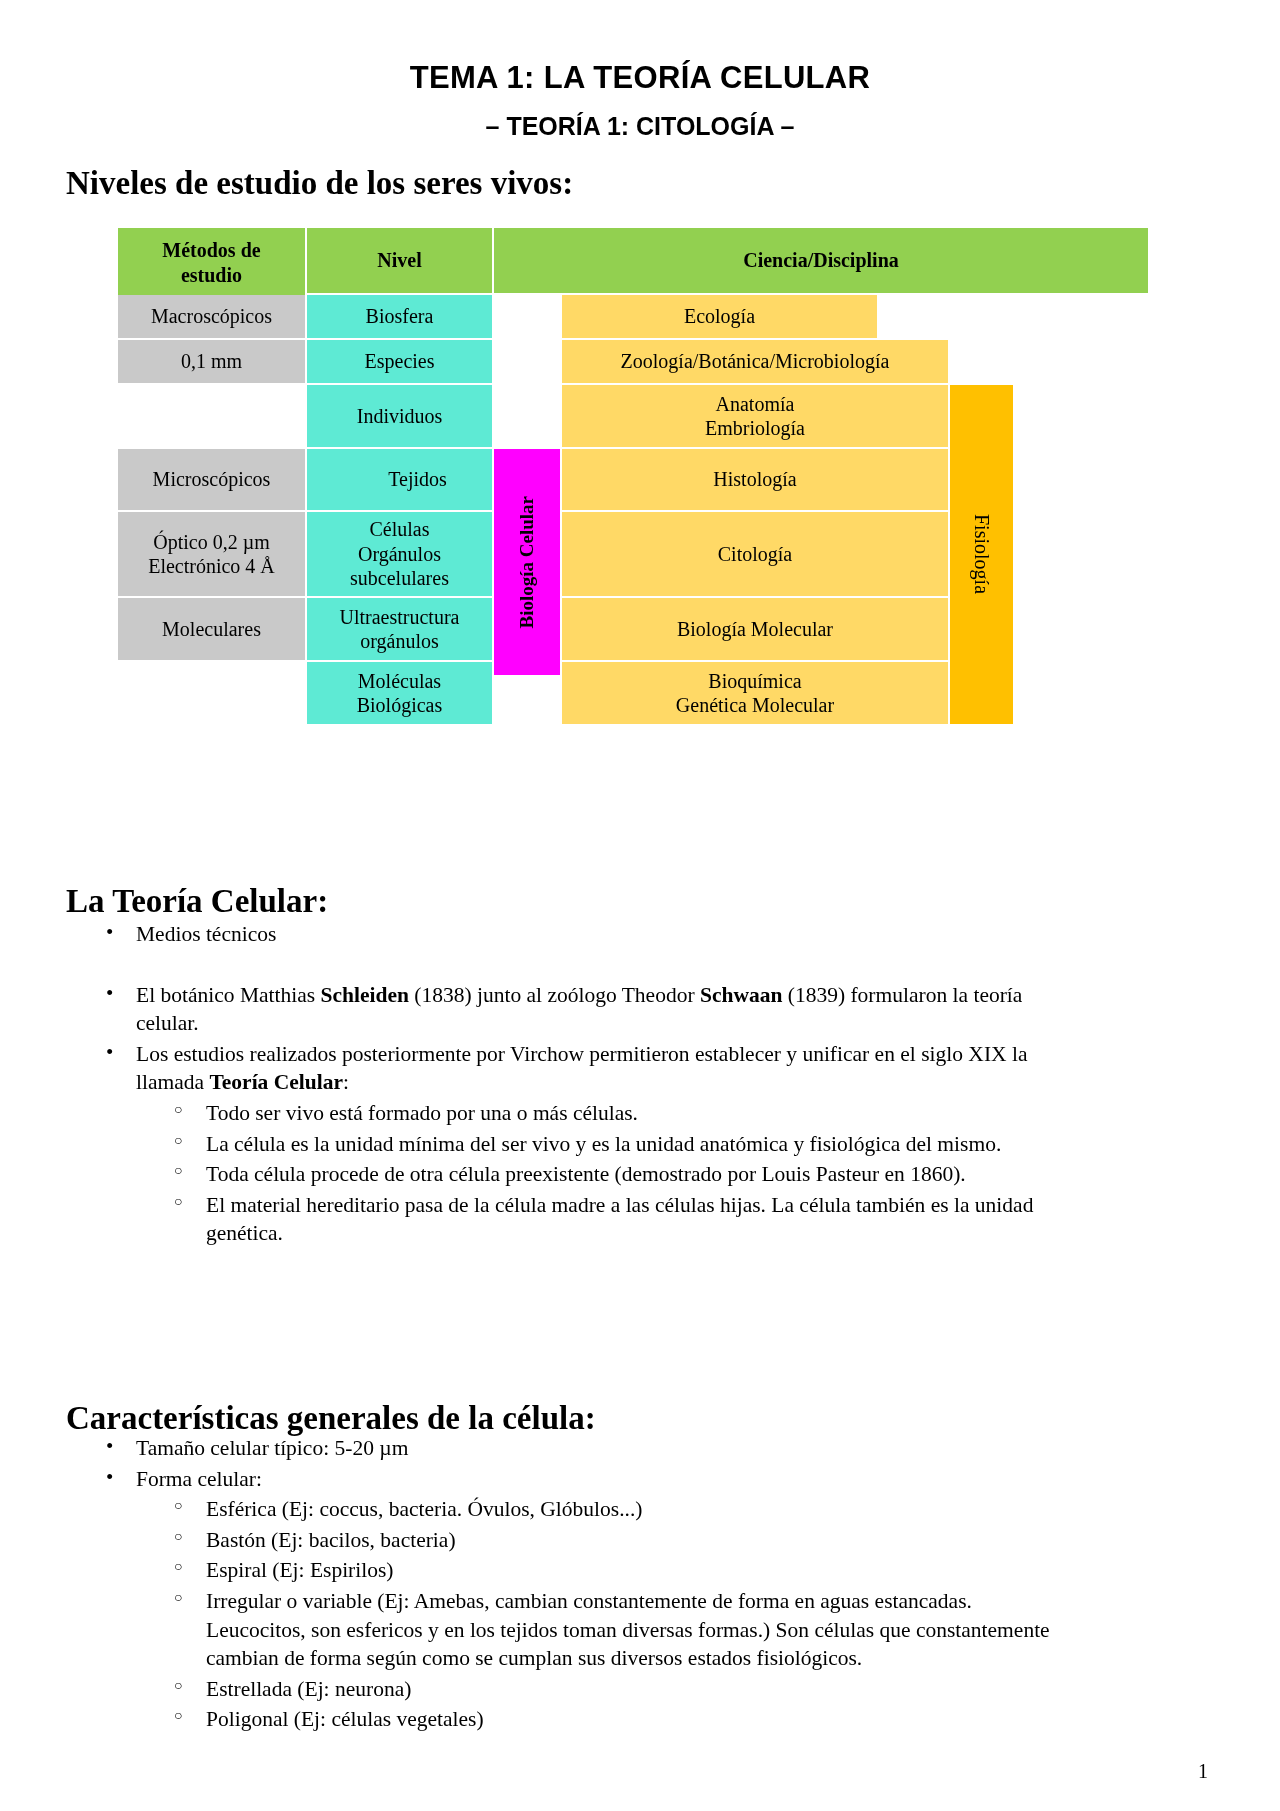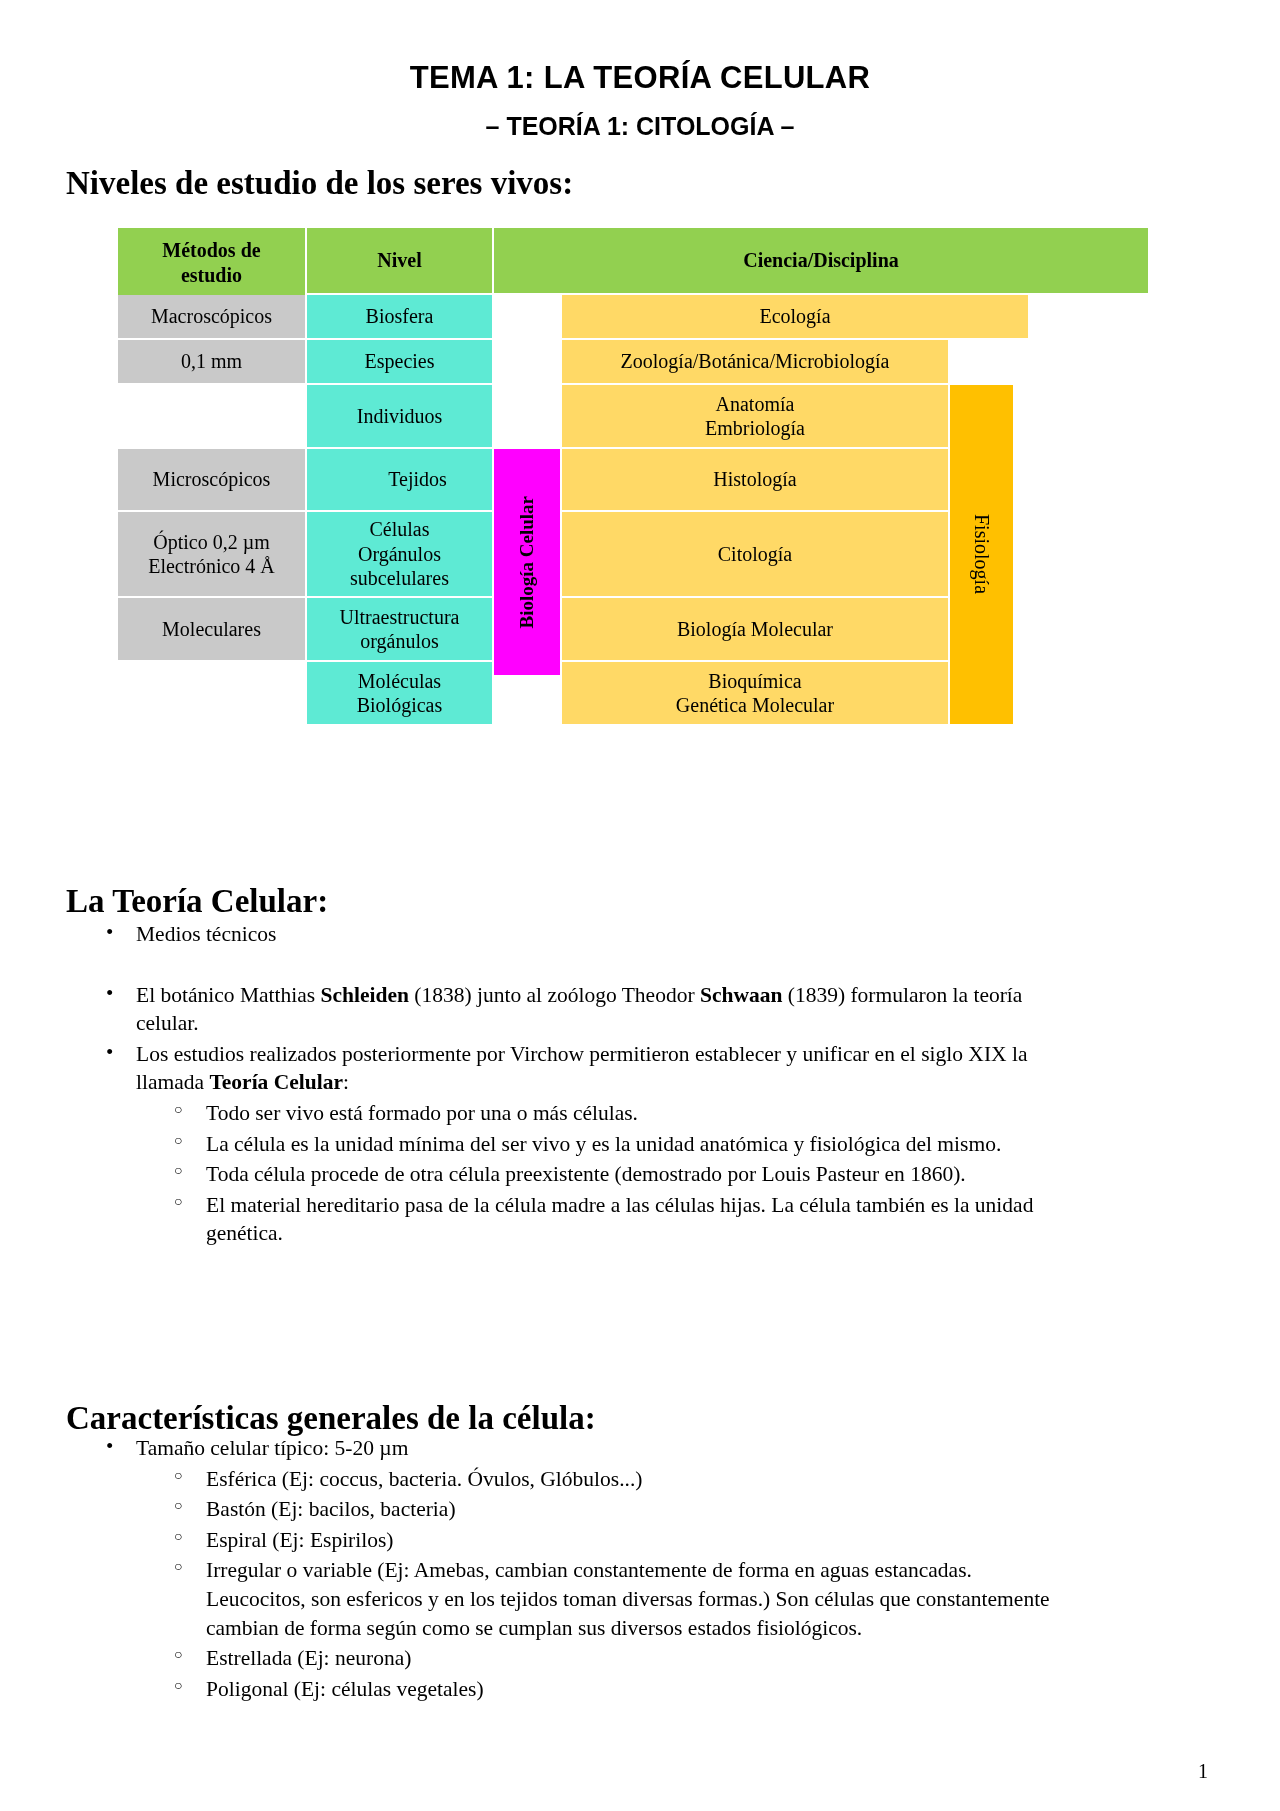--- a/index.html
+++ b/index.html
@@ -168,21 +168,21 @@
 subcelulares</div>
     <div class="cell blue" style="left:189px; top:370px; width:185px; height:62px;">Ultraestructura
 orgánulos</div>
     <div class="cell blue" style="left:189px; top:434px; width:185px; height:62px;">Moléculas
 Biológicas</div>
 
     <div class="cell magenta" style="left:376px; top:221px; width:66px; height:226px;">
       <span class="vert-up">Biología Celular</span>
     </div>
 
-    <div class="cell yellow" style="left:444px; top:67px; width:466px; height:43px;text-align:center;">Ecología</div>
+    <div class="cell yellow" style="left:444px; top:67px; width:315px; height:43px;text-align:center;">Ecología</div>
     <div class="cell yellow" style="left:444px; top:112px; width:386px; height:43px;">Zoología/Botánica/Microbiología</div>
     <div class="cell yellow" style="left:444px; top:157px; width:386px; height:62px;">Anatomía
 Embriología</div>
     <div class="cell yellow" style="left:444px; top:221px; width:386px; height:61px;">Histología</div>
     <div class="cell yellow" style="left:444px; top:284px; width:386px; height:84px;">Citología</div>
     <div class="cell yellow" style="left:444px; top:370px; width:386px; height:62px;">Biología Molecular</div>
     <div class="cell yellow" style="left:444px; top:434px; width:386px; height:62px;">Bioquímica
 Genética Molecular</div>
 
     <div class="cell orange" style="left:832px; top:157px; width:63px; height:339px;">
@@ -211,20 +211,21 @@
     <div class="li li-l2">Todo ser vivo está formado por una o más células.</div>
     <div class="li li-l2">La célula es la unidad mínima del ser vivo y es la unidad anatómica y fisiológica del mismo.</div>
     <div class="li li-l2">Toda célula procede de otra célula preexistente (demostrado por Louis Pasteur en 1860).</div>
     <div class="li li-l2">El material hereditario pasa de la célula madre a las células hijas. La célula también es la unidad genética.</div>
   </div>
 
   <div class="section-heading h-caract">Características generales de la célula:</div>
 
   <div class="bullets" style="left:66px; top:1432px; width:1010px;">
     <div class="li li-l1">Tamaño celular típico: 5-20 µm</div>
+    <div class="li li-l1">Forma celular:</div>
     <div class="li li-l2">Esférica (Ej: coccus, bacteria. Óvulos, Glóbulos...)</div>
     <div class="li li-l2">Bastón (Ej: bacilos, bacteria)</div>
     <div class="li li-l2">Espiral (Ej: Espirilos)</div>
     <div class="li li-l2">Irregular o variable (Ej: Amebas, cambian constantemente de forma en aguas estancadas. Leucocitos, son esfericos y en los tejidos toman diversas formas.) Son células que constantemente cambian de forma según como se cumplan sus diversos estados fisiológicos.</div>
     <div class="li li-l2">Estrellada (Ej: neurona)</div>
     <div class="li li-l2">Poligonal (Ej: células vegetales)</div>
   </div>
 
   <div class="page-num">1</div>
 

